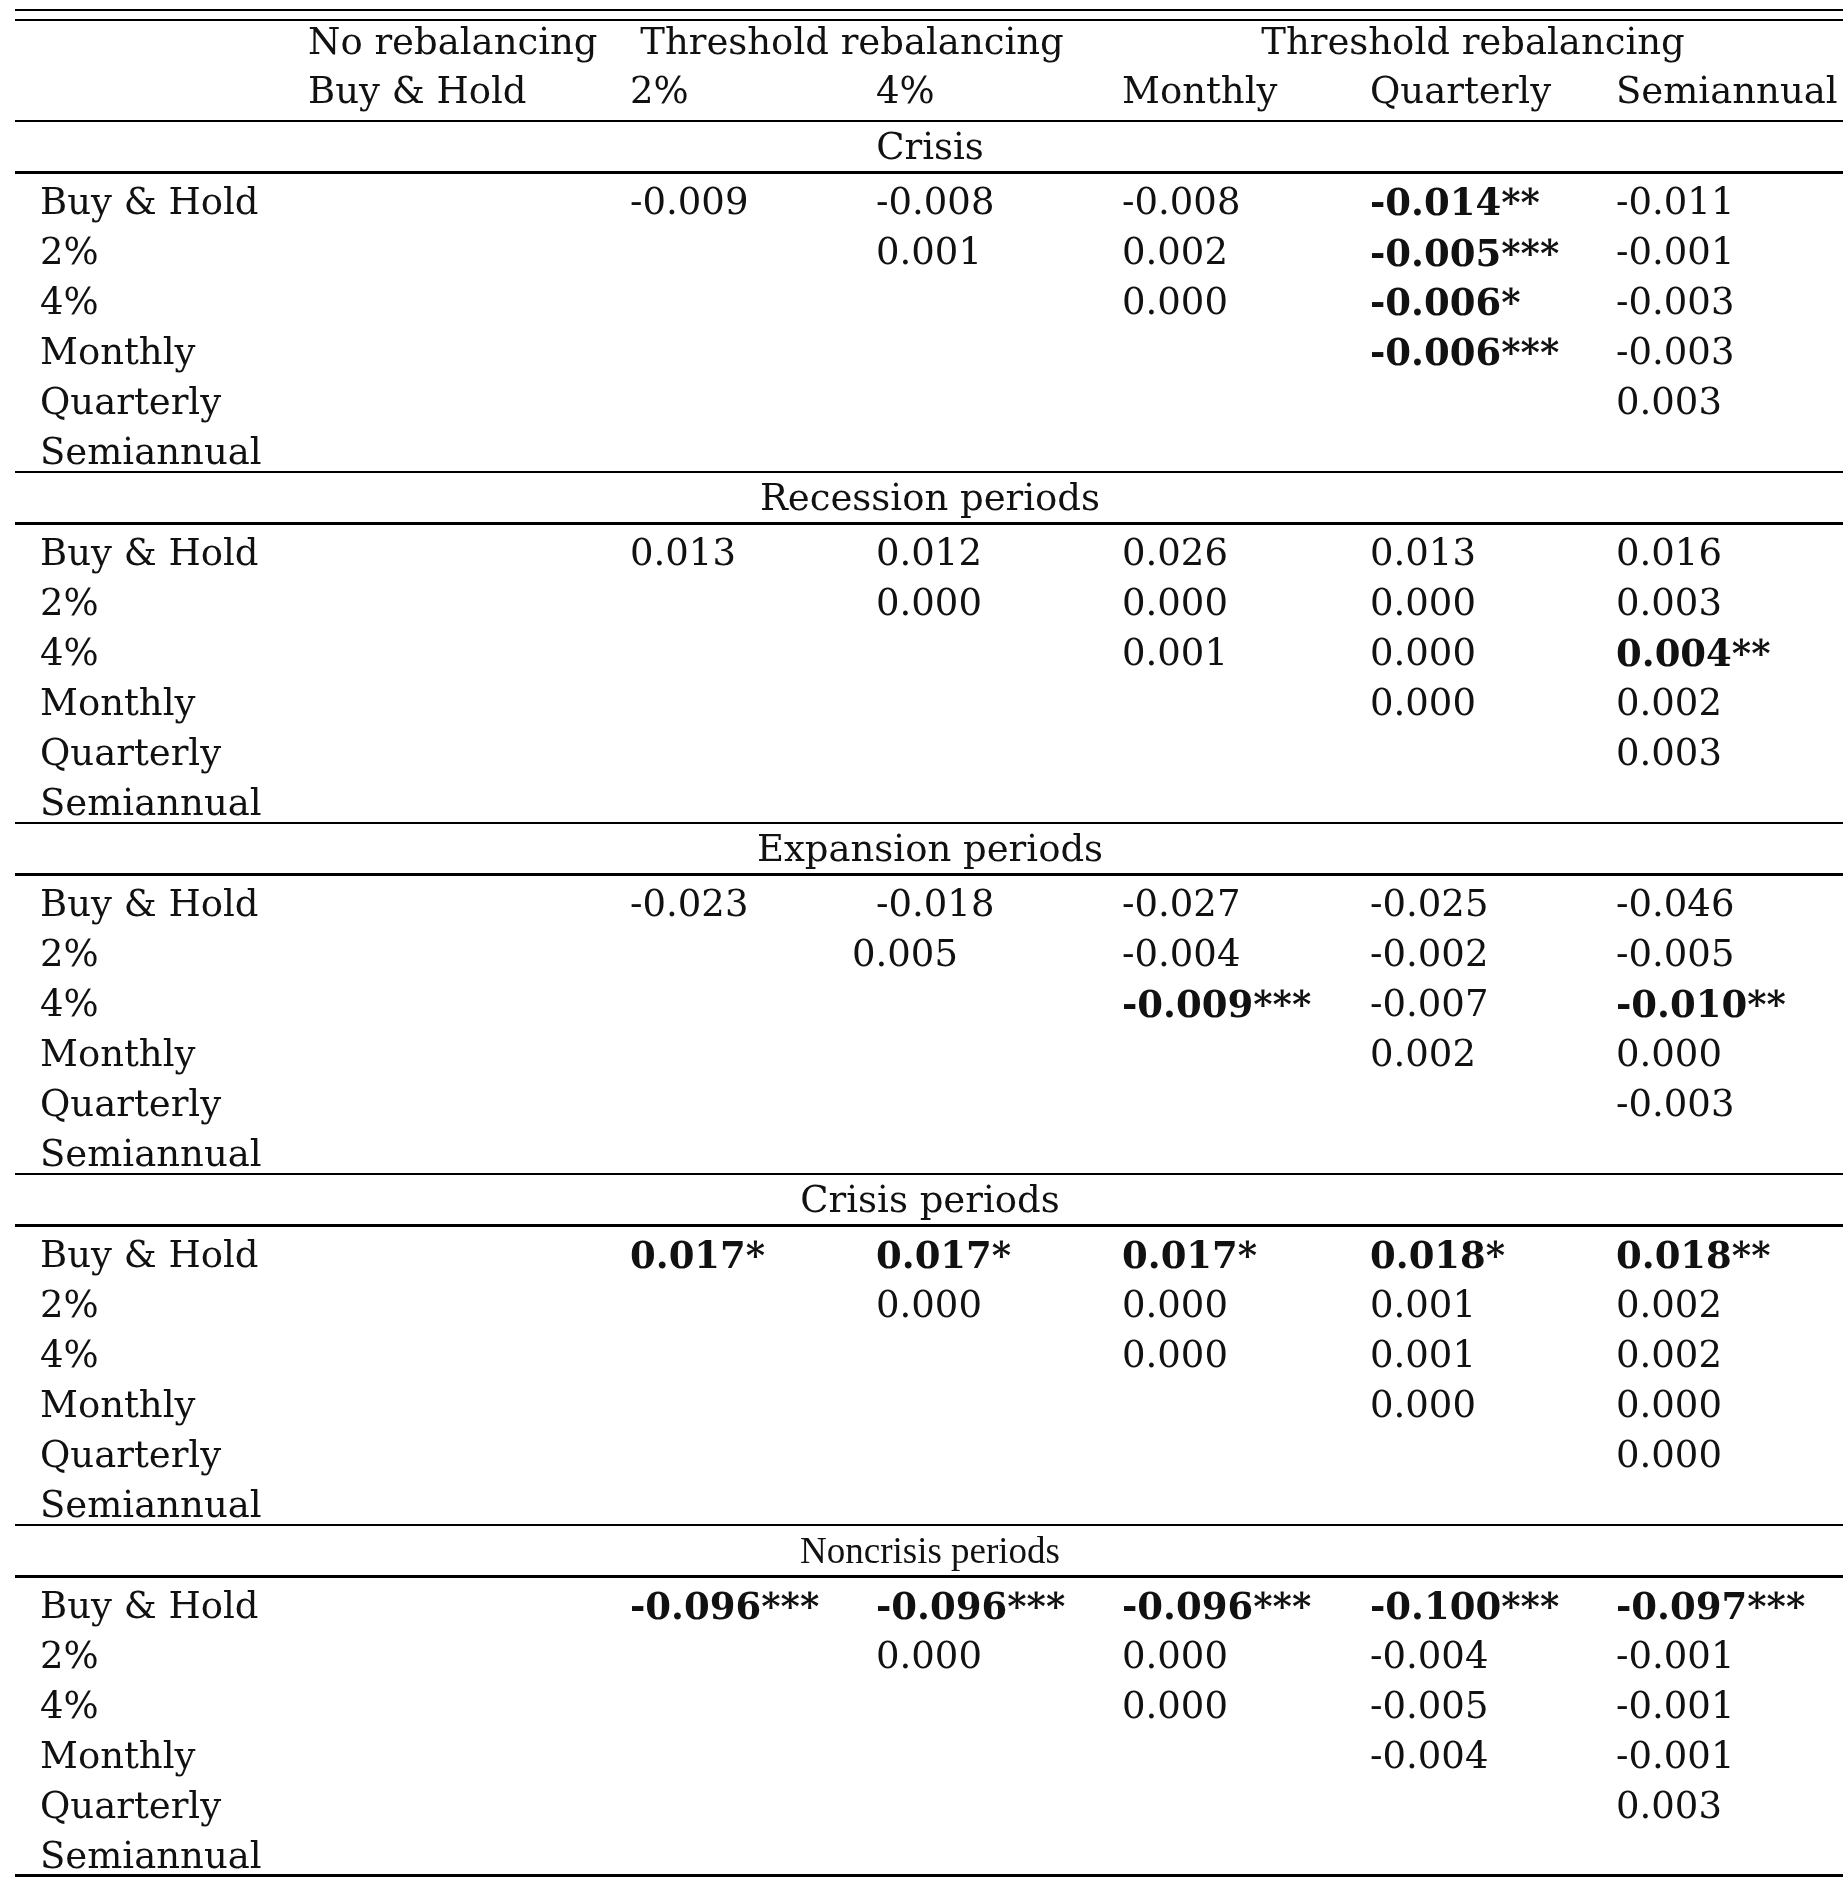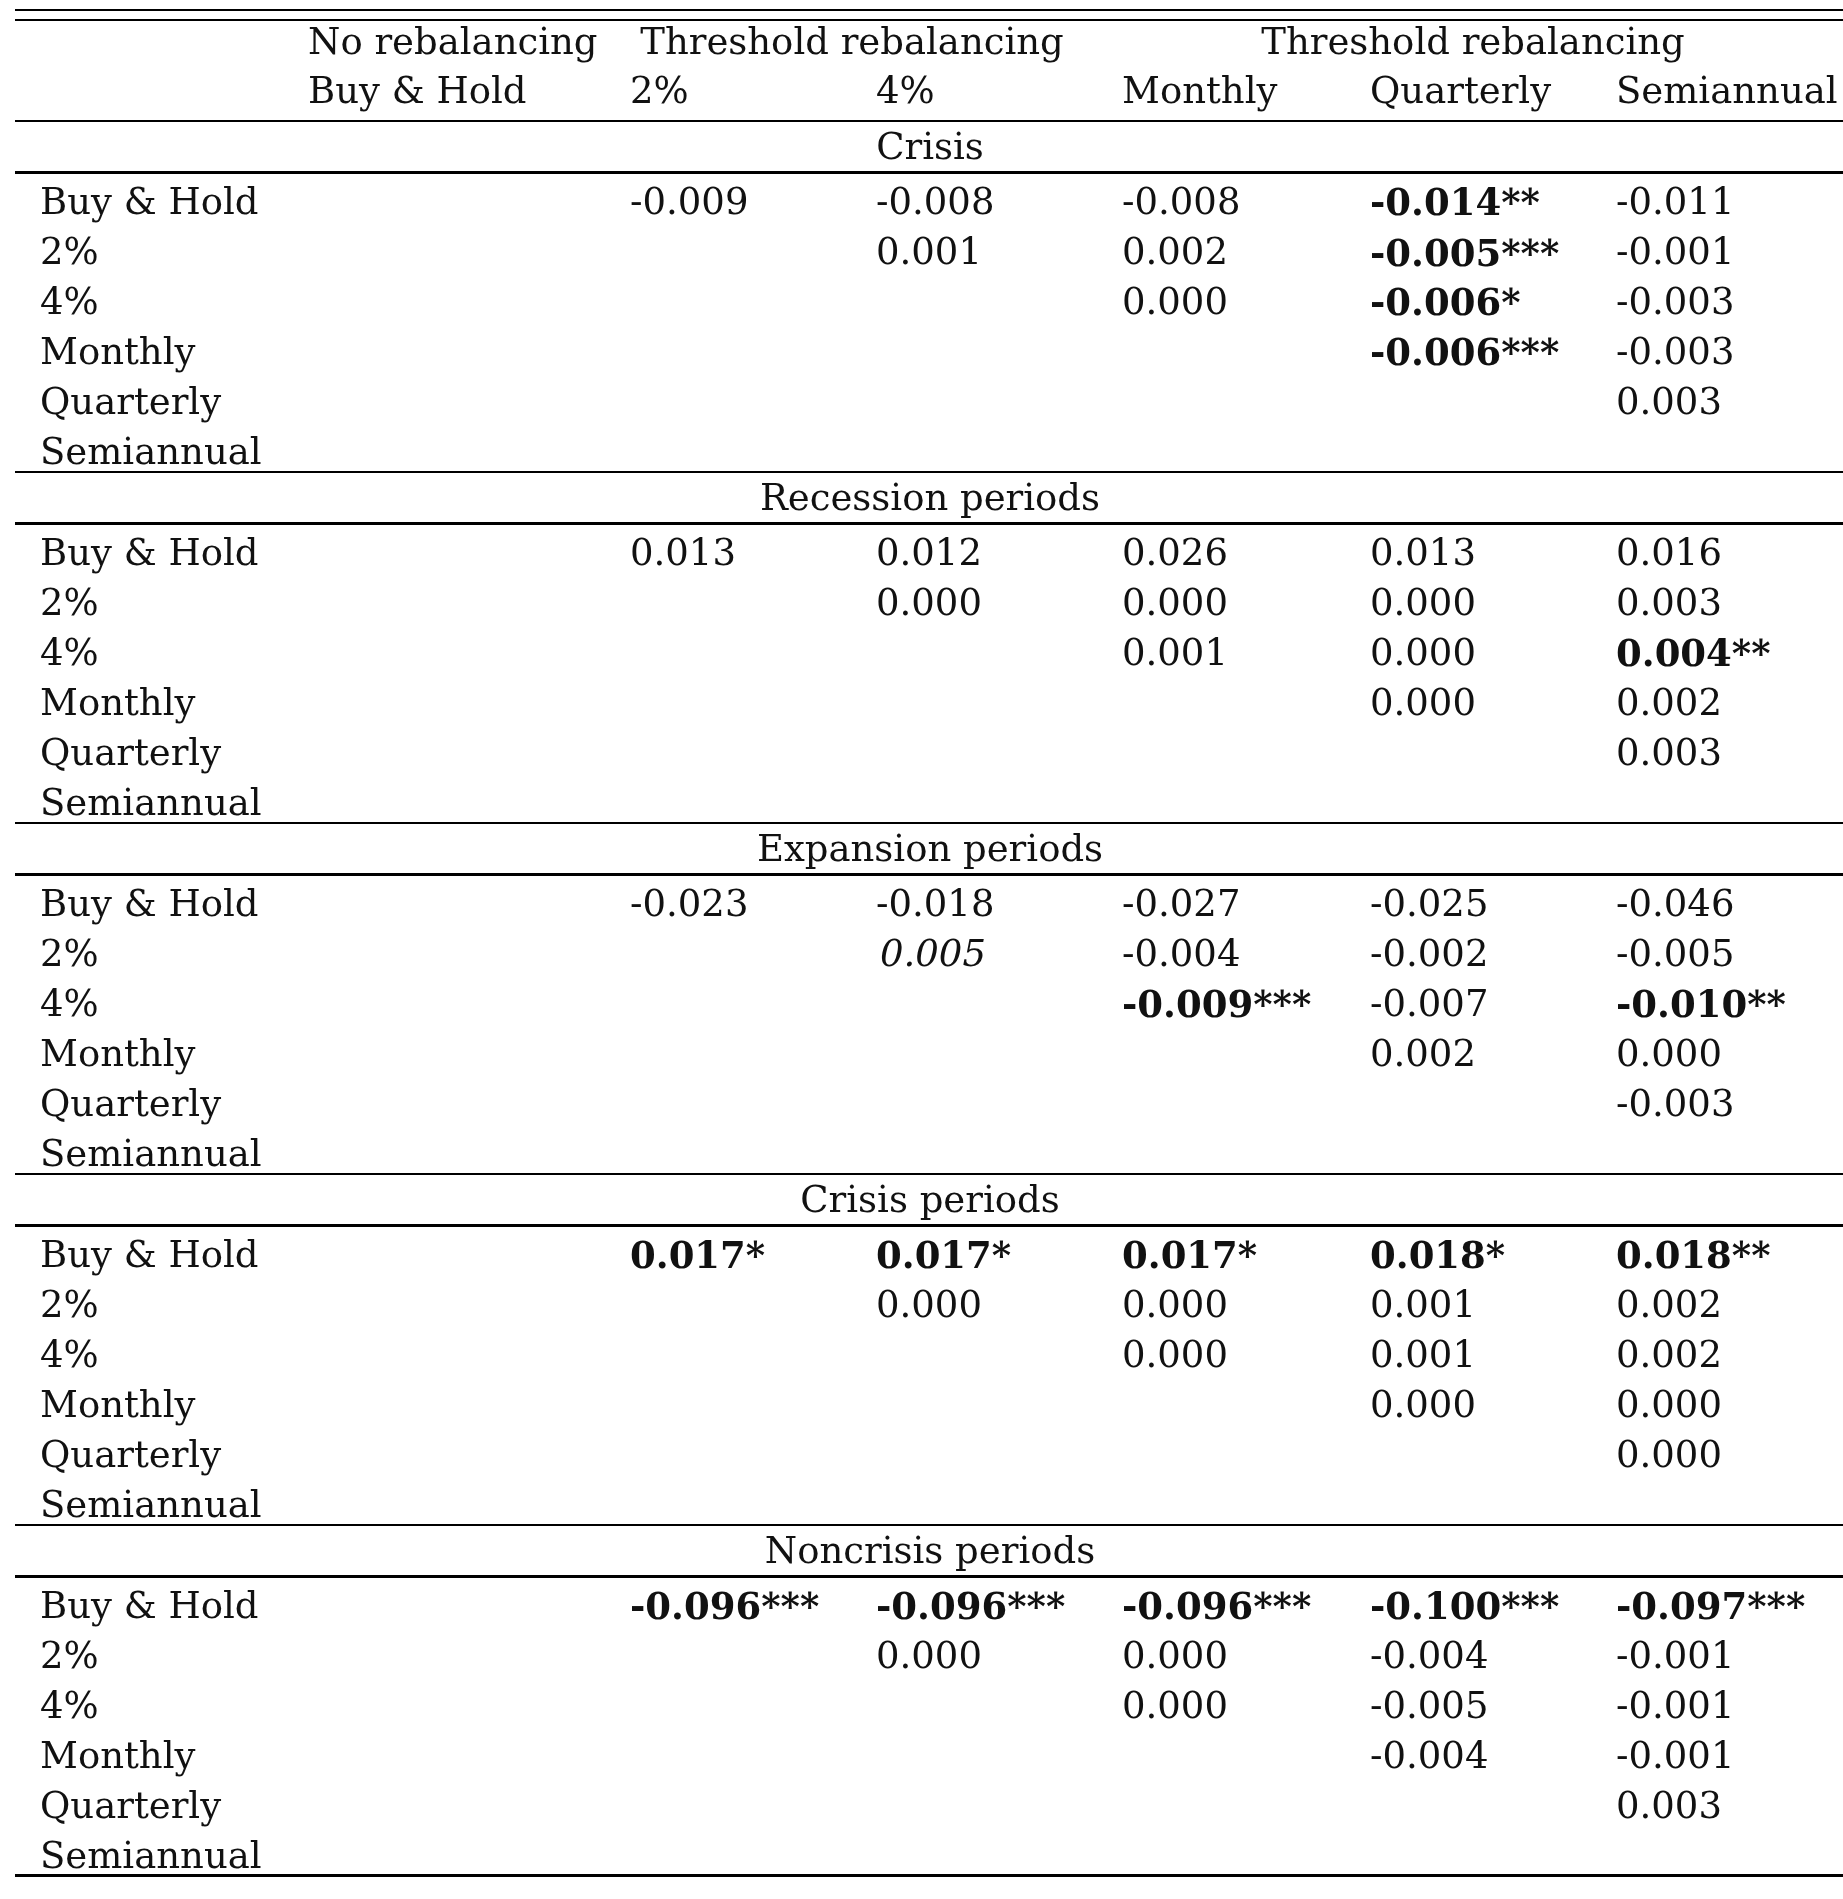--- a/index.html
+++ b/index.html
@@ -85,21 +85,21 @@
     <div class="rule thin" style="top: 822px;"></div>
     <div class="txt center" style="top: 824px; left: 930px;">Expansion periods</div>
     <div class="rule thick" style="top: 873px;"></div>
     <div class="txt" style="top: 879px; left: 40px;">Buy &amp; Hold</div>
     <div class="txt" style="top: 879px; left: 630px;">-0.023</div>
     <div class="txt" style="top: 879px; left: 876px;">-0.018</div>
     <div class="txt" style="top: 879px; left: 1122px;">-0.027</div>
     <div class="txt" style="top: 879px; left: 1370px;">-0.025</div>
     <div class="txt" style="top: 879px; left: 1616px;">-0.046</div>
     <div class="txt" style="top: 929px; left: 40px;">2%</div>
-    <div class="txt" style="top: 929px; left: 880px; font-style: italic;">0.005</div>
+    <div class="txt" style="top: 929px; left: 852px;">0.005</div>
     <div class="txt" style="top: 929px; left: 1122px;">-0.004</div>
     <div class="txt" style="top: 929px; left: 1370px;">-0.002</div>
     <div class="txt" style="top: 929px; left: 1616px;">-0.005</div>
     <div class="txt" style="top: 979px; left: 40px;">4%</div>
     <div class="txt bold" style="top: 979px; left: 1122px;">-0.009***</div>
     <div class="txt" style="top: 979px; left: 1370px;">-0.007</div>
     <div class="txt bold" style="top: 979px; left: 1616px;">-0.010**</div>
     <div class="txt" style="top: 1029px; left: 40px;">Monthly</div>
     <div class="txt" style="top: 1029px; left: 1370px;">0.002</div>
     <div class="txt" style="top: 1029px; left: 1616px;">0.000</div>
@@ -124,21 +124,21 @@
     <div class="txt" style="top: 1330px; left: 1122px;">0.000</div>
     <div class="txt" style="top: 1330px; left: 1370px;">0.001</div>
     <div class="txt" style="top: 1330px; left: 1616px;">0.002</div>
     <div class="txt" style="top: 1380px; left: 40px;">Monthly</div>
     <div class="txt" style="top: 1380px; left: 1370px;">0.000</div>
     <div class="txt" style="top: 1380px; left: 1616px;">0.000</div>
     <div class="txt" style="top: 1430px; left: 40px;">Quarterly</div>
     <div class="txt" style="top: 1430px; left: 1616px;">0.000</div>
     <div class="txt" style="top: 1480px; left: 40px;">Semiannual</div>
     <div class="rule thin" style="top: 1524px;"></div>
-    <div class="txt center" style="top: 1526px; left: 930px;">Noncrisis periods</div>
+    <div class="txt center" style="top: 1526px; left: 930px; font-family: Liberation Serif, serif;">Noncrisis periods</div>
     <div class="rule thick" style="top: 1575px;"></div>
     <div class="txt" style="top: 1581px; left: 40px;">Buy &amp; Hold</div>
     <div class="txt bold" style="top: 1581px; left: 630px;">-0.096***</div>
     <div class="txt bold" style="top: 1581px; left: 876px;">-0.096***</div>
     <div class="txt bold" style="top: 1581px; left: 1122px;">-0.096***</div>
     <div class="txt bold" style="top: 1581px; left: 1370px;">-0.100***</div>
     <div class="txt bold" style="top: 1581px; left: 1616px;">-0.097***</div>
     <div class="txt" style="top: 1631px; left: 40px;">2%</div>
     <div class="txt" style="top: 1631px; left: 876px;">0.000</div>
     <div class="txt" style="top: 1631px; left: 1122px;">0.000</div>

